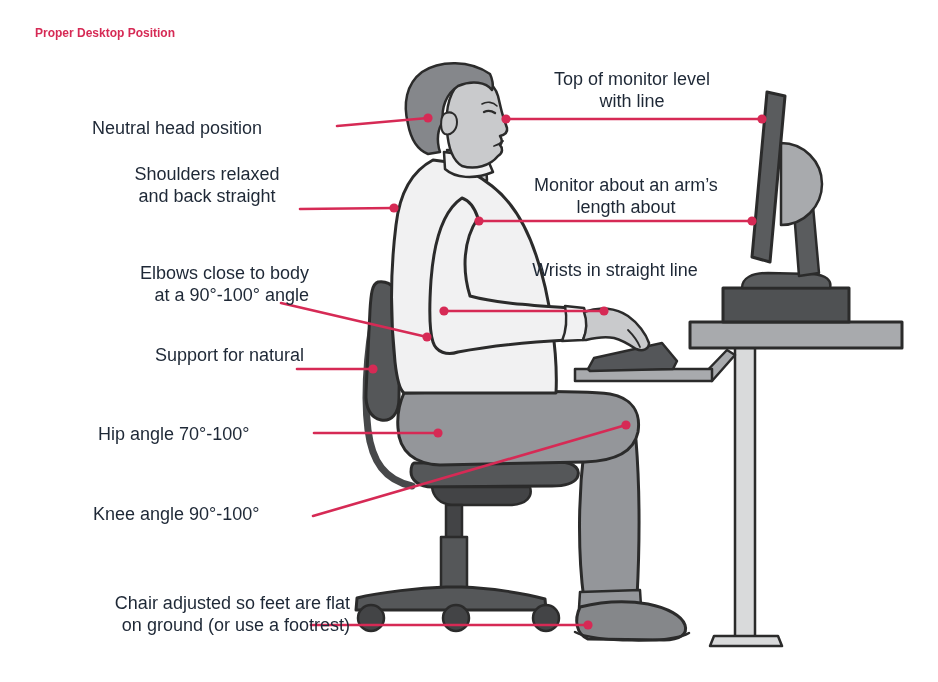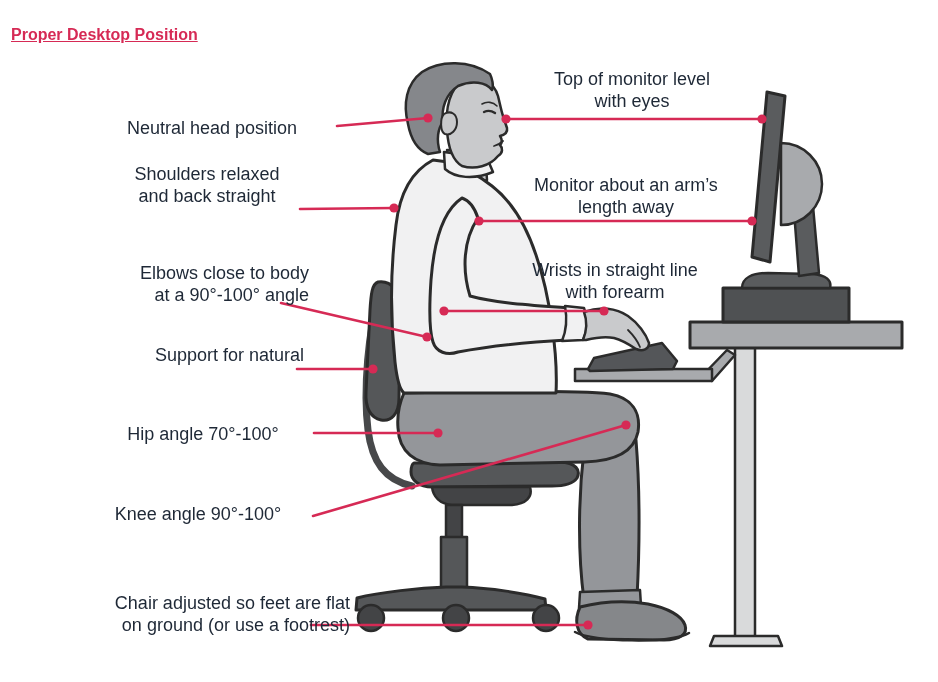--- a/index.html
+++ b/index.html
@@ -7,31 +7,31 @@
     --label:#1e2836;
     --bg:#ffffff;
   }
   html,body{margin:0;padding:0;background:var(--bg);}
   .stage{
     position:relative;width:938px;height:682px;background:var(--bg);
     font-family:"Liberation Sans",sans-serif;overflow:hidden;
   }
   .stage svg{position:absolute;left:0;top:0;}
   .title{
-    position:absolute;left:11px;top:26px;
-    font-size:16px;font-weight:bold;color:var(--accent);
-    white-space:nowrap;letter-spacing:0px;text-decoration:underline;
+    position:absolute;left:35px;top:26px;
+    font-size:12px;font-weight:bold;color:var(--accent);
+    white-space:nowrap;letter-spacing:0px;
   }
   .lbl{
     position:absolute;font-size:18px;font-weight:normal;color:var(--label);
     line-height:22px;
   }
   .lbl span{display:block;white-space:nowrap;}
   .ta-c{text-align:center;}
-  .ta-r{text-align:center;}
+  .ta-r{text-align:left;}
   .ta-l{text-align:right;}
 </style>
 </head>
 <body>
 
 <div class="stage">
 
   <svg width="938" height="682" viewBox="0 0 938 682">
     <g stroke-linejoin="round" stroke-linecap="round">
 
@@ -147,41 +147,40 @@
   </svg>
 
   <div class="title">Proper Desktop Position</div>
 
   <div class="lbl ta-r" style="left:92px;top:117px;width:240px;">
     <span>Neutral head position</span>
   </div>
 
   <div class="lbl ta-c" style="left:512px;top:68px;width:240px;">
     <span>Top of monitor level</span>
-    <span>with eyes</span>
+    <span>with line</span>
   </div>
 
   <div class="lbl ta-c" style="left:97px;top:163px;width:220px;">
     <span>Shoulders relaxed</span>
     <span>and back straight</span>
   </div>
 
   <div class="lbl ta-c" style="left:506px;top:174px;width:240px;">
     <span>Monitor about an arm’s</span>
-    <span>length away</span>
+    <span>length about</span>
   </div>
 
   <div class="lbl ta-l" style="left:89px;top:262px;width:220px;">
     <span>Elbows close to body</span>
     <span>at a 90°-100° angle</span>
   </div>
 
   <div class="lbl ta-c" style="left:495px;top:259px;width:240px;">
     <span>Wrists in straight line</span>
-    <span>with forearm</span>
   </div>
 
   <div class="lbl ta-l" style="left:104px;top:344px;width:200px;">
     <span>Support for natural</span>
   </div>
 
   <div class="lbl ta-r" style="left:98px;top:423px;width:210px;">
     <span>Hip angle 70°-100°</span>
   </div>
 

